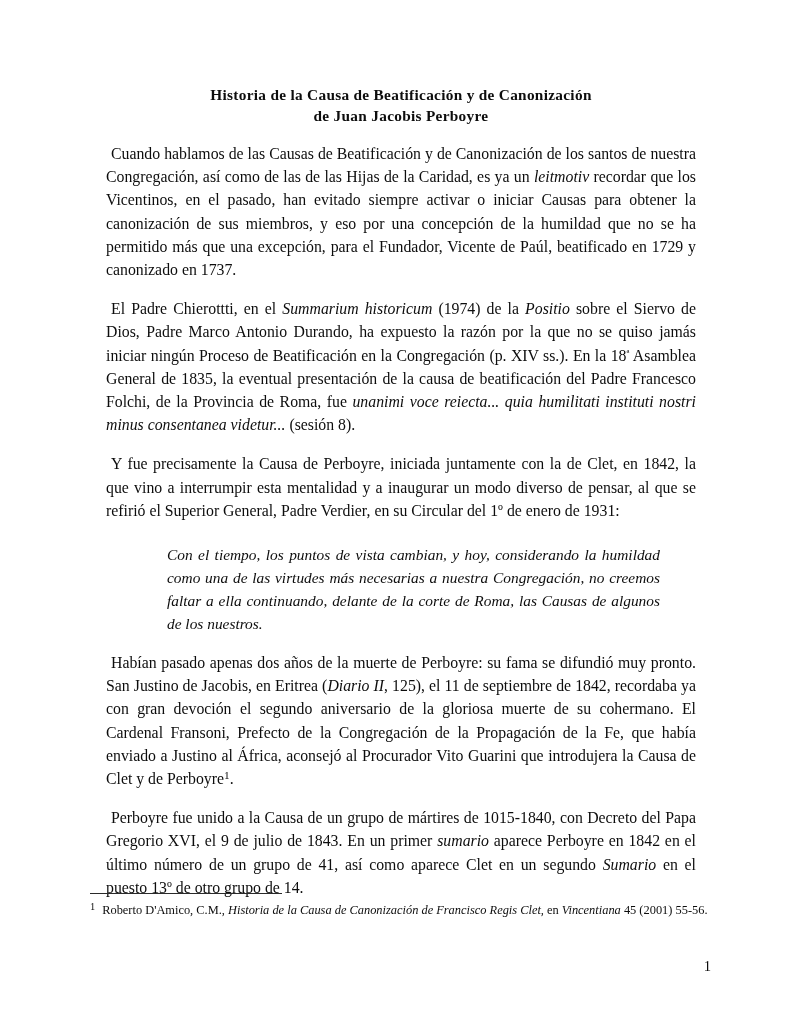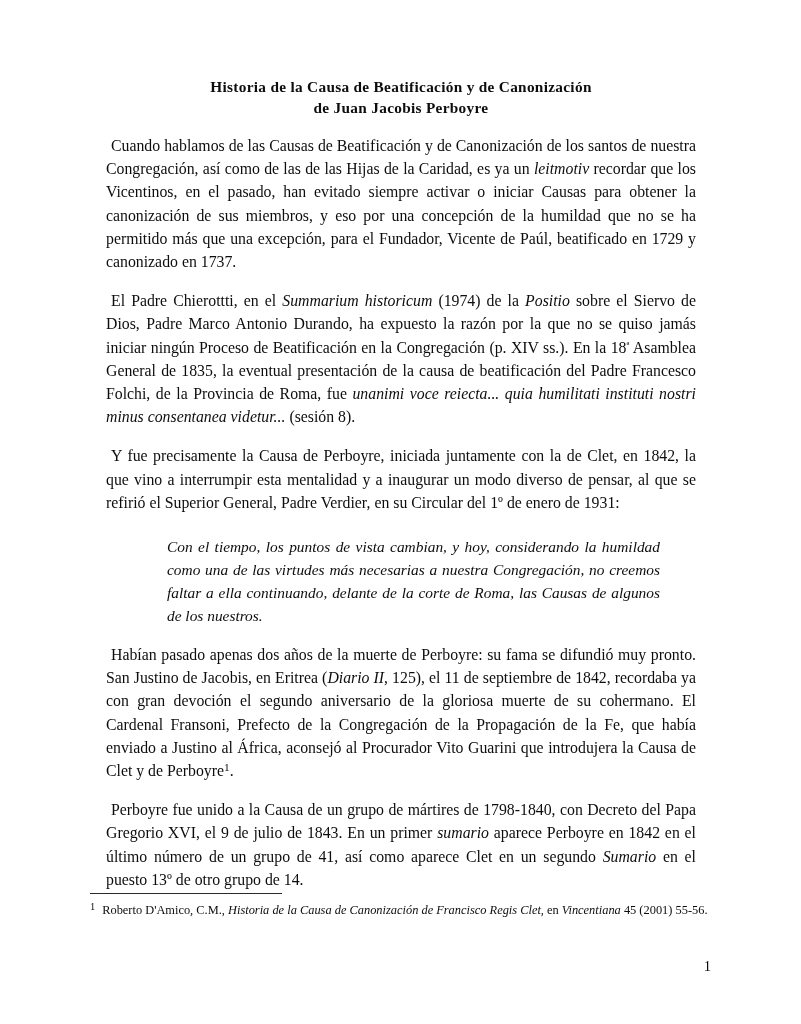--- a/index.html
+++ b/index.html
@@ -23,21 +23,21 @@
     top: 0;
     width: 801px;
     height: 1024px;
     background: #ffffff;
   }
 
   
   .content {
     position: absolute;
     left: 90px;
-    top: 76px;
+    top: 84px;
     width: 622px;
   }
 
   
   .title-block {
     text-align: center;
     font-weight: bold;
     font-size: 15.3px;
     line-height: 21px;
     letter-spacing: 0.02em;
@@ -145,21 +145,21 @@
     <p class="body-par par-gap-first"><span>Cuando hablamos de las Causas de Beatificación y de Canonización de los santos de nuestra Congregación, así como de las de las Hijas de la Caridad, es ya un </span><i>leitmotiv</i><span> recordar que los Vicentinos, en el pasado, han evitado siempre activar o iniciar Causas para obtener la canonización de sus miembros, y eso por una concepción de la humildad que no se ha permitido más que una excepción, para el Fundador, Vicente de Paúl, beatificado en 1729 y canonizado en 1737.</span></p>
 
     <p class="body-par par-gap"><span>El Padre Chierottti, en el </span><i>Summarium historicum</i><span> (1974) de la </span><i>Positio</i><span> sobre el Siervo de Dios, Padre Marco Antonio Durando, ha expuesto la razón por la que no se quiso jamás iniciar ningún Proceso de Beatificación en la Congregación (p. XIV ss.). En la 18</span><sup class="ord">ª</sup><span> Asamblea General de 1835, la eventual presentación de la causa de beatificación del Padre Francesco Folchi, de la Provincia de Roma, fue </span><i>unanimi voce reiecta... quia humilitati instituti nostri minus consentanea videtur...</i><span> (sesión 8).</span></p>
 
     <p class="body-par par-gap"><span>Y fue precisamente la Causa de Perboyre, iniciada juntamente con la de Clet, en 1842, la que vino a interrumpir esta mentalidad y a inaugurar un modo diverso de pensar, al que se refirió el Superior General, Padre Verdier, en su Circular del 1º de enero de 1931:</span></p>
 
     <div class="blockquote"><span>Con el tiempo, los puntos de vista cambian, y hoy, considerando la humildad como una de las virtudes más necesarias a nuestra Congregación, no creemos faltar a ella continuando, delante de la corte de Roma, las Causas de algunos de los nuestros.</span></div>
 
     <p class="body-par par-gap"><span>Habían pasado apenas dos años de la muerte de Perboyre: su fama se difundió muy pronto. San Justino de Jacobis, en Eritrea (</span><i>Diario II</i><span>, 125), el 11 de septiembre de 1842, recordaba ya con gran devoción el segundo aniversario de la gloriosa muerte de su cohermano. El Cardenal Fransoni, Prefecto de la Congregación de la Propagación de la Fe, que había enviado a Justino al África, aconsejó al Procurador Vito Guarini que introdujera la Causa de Clet y de Perboyre</span><sup class="fn">1</sup><span>.</span></p>
 
-    <p class="body-par par-gap"><span>Perboyre fue unido a la Causa de un grupo de mártires de 1798-1840, con Decreto del Papa Gregorio XVI, el 9 de julio de 1843. En un primer </span><i>sumario</i><span> aparece Perboyre en 1842 en el último número de un grupo de 41, así como aparece Clet en un segundo </span><i>Sumario</i><span> en el puesto 13º de otro grupo de 14.</span></p>
+    <p class="body-par par-gap"><span>Perboyre fue unido a la Causa de un grupo de mártires de 1015-1840, con Decreto del Papa Gregorio XVI, el 9 de julio de 1843. En un primer </span><i>sumario</i><span> aparece Perboyre en 1842 en el último número de un grupo de 41, así como aparece Clet en un segundo </span><i>Sumario</i><span> en el puesto 13º de otro grupo de 14.</span></p>
 
   </div>
 
   <div class="footnote-area">
     <div class="footnote-rule"></div>
     <p class="footnote"><span class="footnote-marker">1</span><span>Roberto D'Amico, C.M., </span><i>Historia de la Causa de Canonización de Francisco Regis Clet,</i><span> en </span><i>Vincentiana</i><span> 45 (2001) 55-56.</span></p>
   </div>
 
   <div class="page-number">1</div>
 

